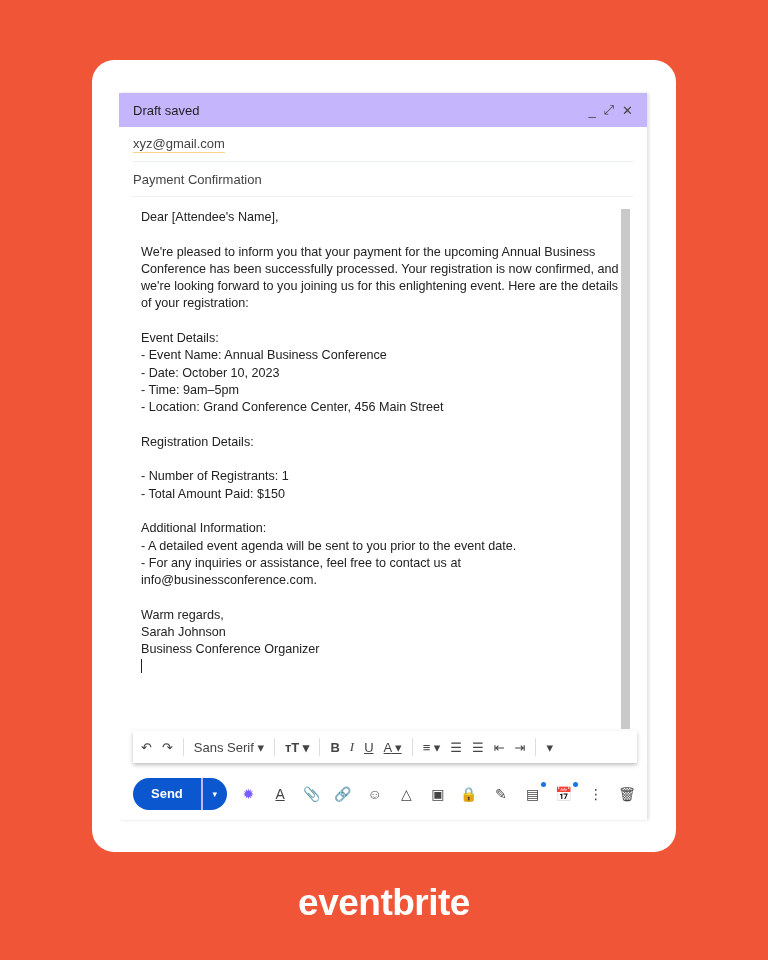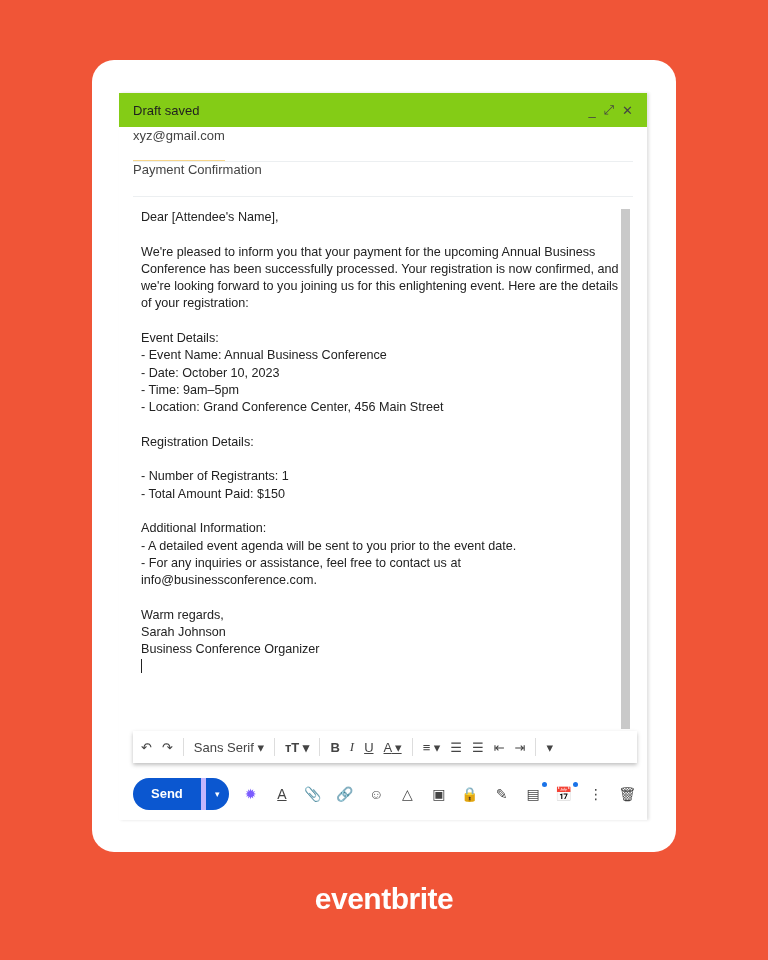--- a/index.html
+++ b/index.html
@@ -1,38 +1,38 @@
 <!DOCTYPE html>
 <html><head>
 <meta charset="utf-8">
 <style>
   html,body{margin:0;padding:0;}
   body{width:768px;height:960px;background:#f05537;position:relative;overflow:hidden;font-family:"Liberation Sans",sans-serif;}
   .card{position:absolute;left:92px;top:60px;width:584px;height:792px;background:#fff;border-radius:22px;}
   .compose{position:absolute;left:119px;top:93px;width:528px;height:727px;background:#fff;box-shadow:2px 0 3px rgba(0,0,0,0.12);}
-  .header{height:34px;background:#84cc16;display:flex;align-items:center;justify-content:space-between;padding:0 14px;}
+  .header{height:34px;background:#c4b5fd;display:flex;align-items:center;justify-content:space-between;padding:0 14px;}
   .header .title{font-size:13px;color:#1f1f1f;}
   .hicons{display:flex;gap:8px;align-items:center;color:#444;font-size:13px;}
-  .field{margin:0 14px;height:34px;display:flex;border-bottom:1px solid #eceff1;font-size:13px;color:#444;}
+  .field{margin:0 14px;height:34px;display:flex;align-items:center;border-bottom:1px solid #eceff1;font-size:13px;color:#444;}
   .recipient{border-bottom:1.5px solid #f6d58a;line-height:17px;}
   .body{position:absolute;left:22px;top:116px;width:480px;font-size:12.6px;line-height:17.3px;color:#222;}
   .body p{margin:0 0 17.3px 0;}
   .scroll{position:absolute;left:502px;top:116px;width:9px;height:520px;background:#c9c9c9;}
   .caret{display:inline-block;width:1px;height:14px;background:#222;}
   .fmtbar{position:absolute;left:14px;top:638px;width:504px;height:32px;background:#fff;box-shadow:0 2px 4px rgba(0,0,0,0.25);display:flex;align-items:center;padding:0 8px;box-sizing:border-box;gap:10px;font-size:13px;color:#444;}
   .sep{width:1px;height:18px;background:#ddd;}
   .b{font-weight:bold;} .i{font-style:italic;font-family:"Liberation Serif",serif;} .u{text-decoration:underline;}
   .actions{position:absolute;left:14px;top:684px;width:504px;height:34px;display:flex;align-items:center;gap:12px;color:#444;font-size:14px;}
   .send{display:flex;height:32px;border-radius:16px;background:#0b57d0;color:#fff;overflow:hidden;}
-  .send .lbl{padding:0 18px;line-height:32px;font-size:13px;font-weight:bold;border-right:5px solid #c4b5fd;}
+  .send .lbl{padding:0 18px;line-height:32px;font-size:13px;font-weight:bold;border-right:2px solid #c4b5fd;}
   .send .dd{width:26px;line-height:32px;text-align:center;font-size:9px;}
   .ic{width:20px;text-align:center;position:relative;}
   .dot{position:absolute;top:-4px;right:-4px;width:5px;height:5px;border-radius:50%;background:#1a73e8;}
   .trash{margin-left:auto;}
-  .logo{position:absolute;left:0;width:768px;top:882px;text-align:center;color:#fff;font-size:30px;font-weight:bold;letter-spacing:-0.5px;}
+  .logo{position:absolute;left:0;width:768px;top:882px;text-align:center;color:#fff;font-size:37px;font-weight:bold;letter-spacing:-0.5px;}
 </style>
 </head>
 <body>
 
 <div class="card"></div>
 <div class="compose">
   <div class="header">
     <span class="title">Draft saved</span>
     <span class="hicons">
       <span>_</span>

